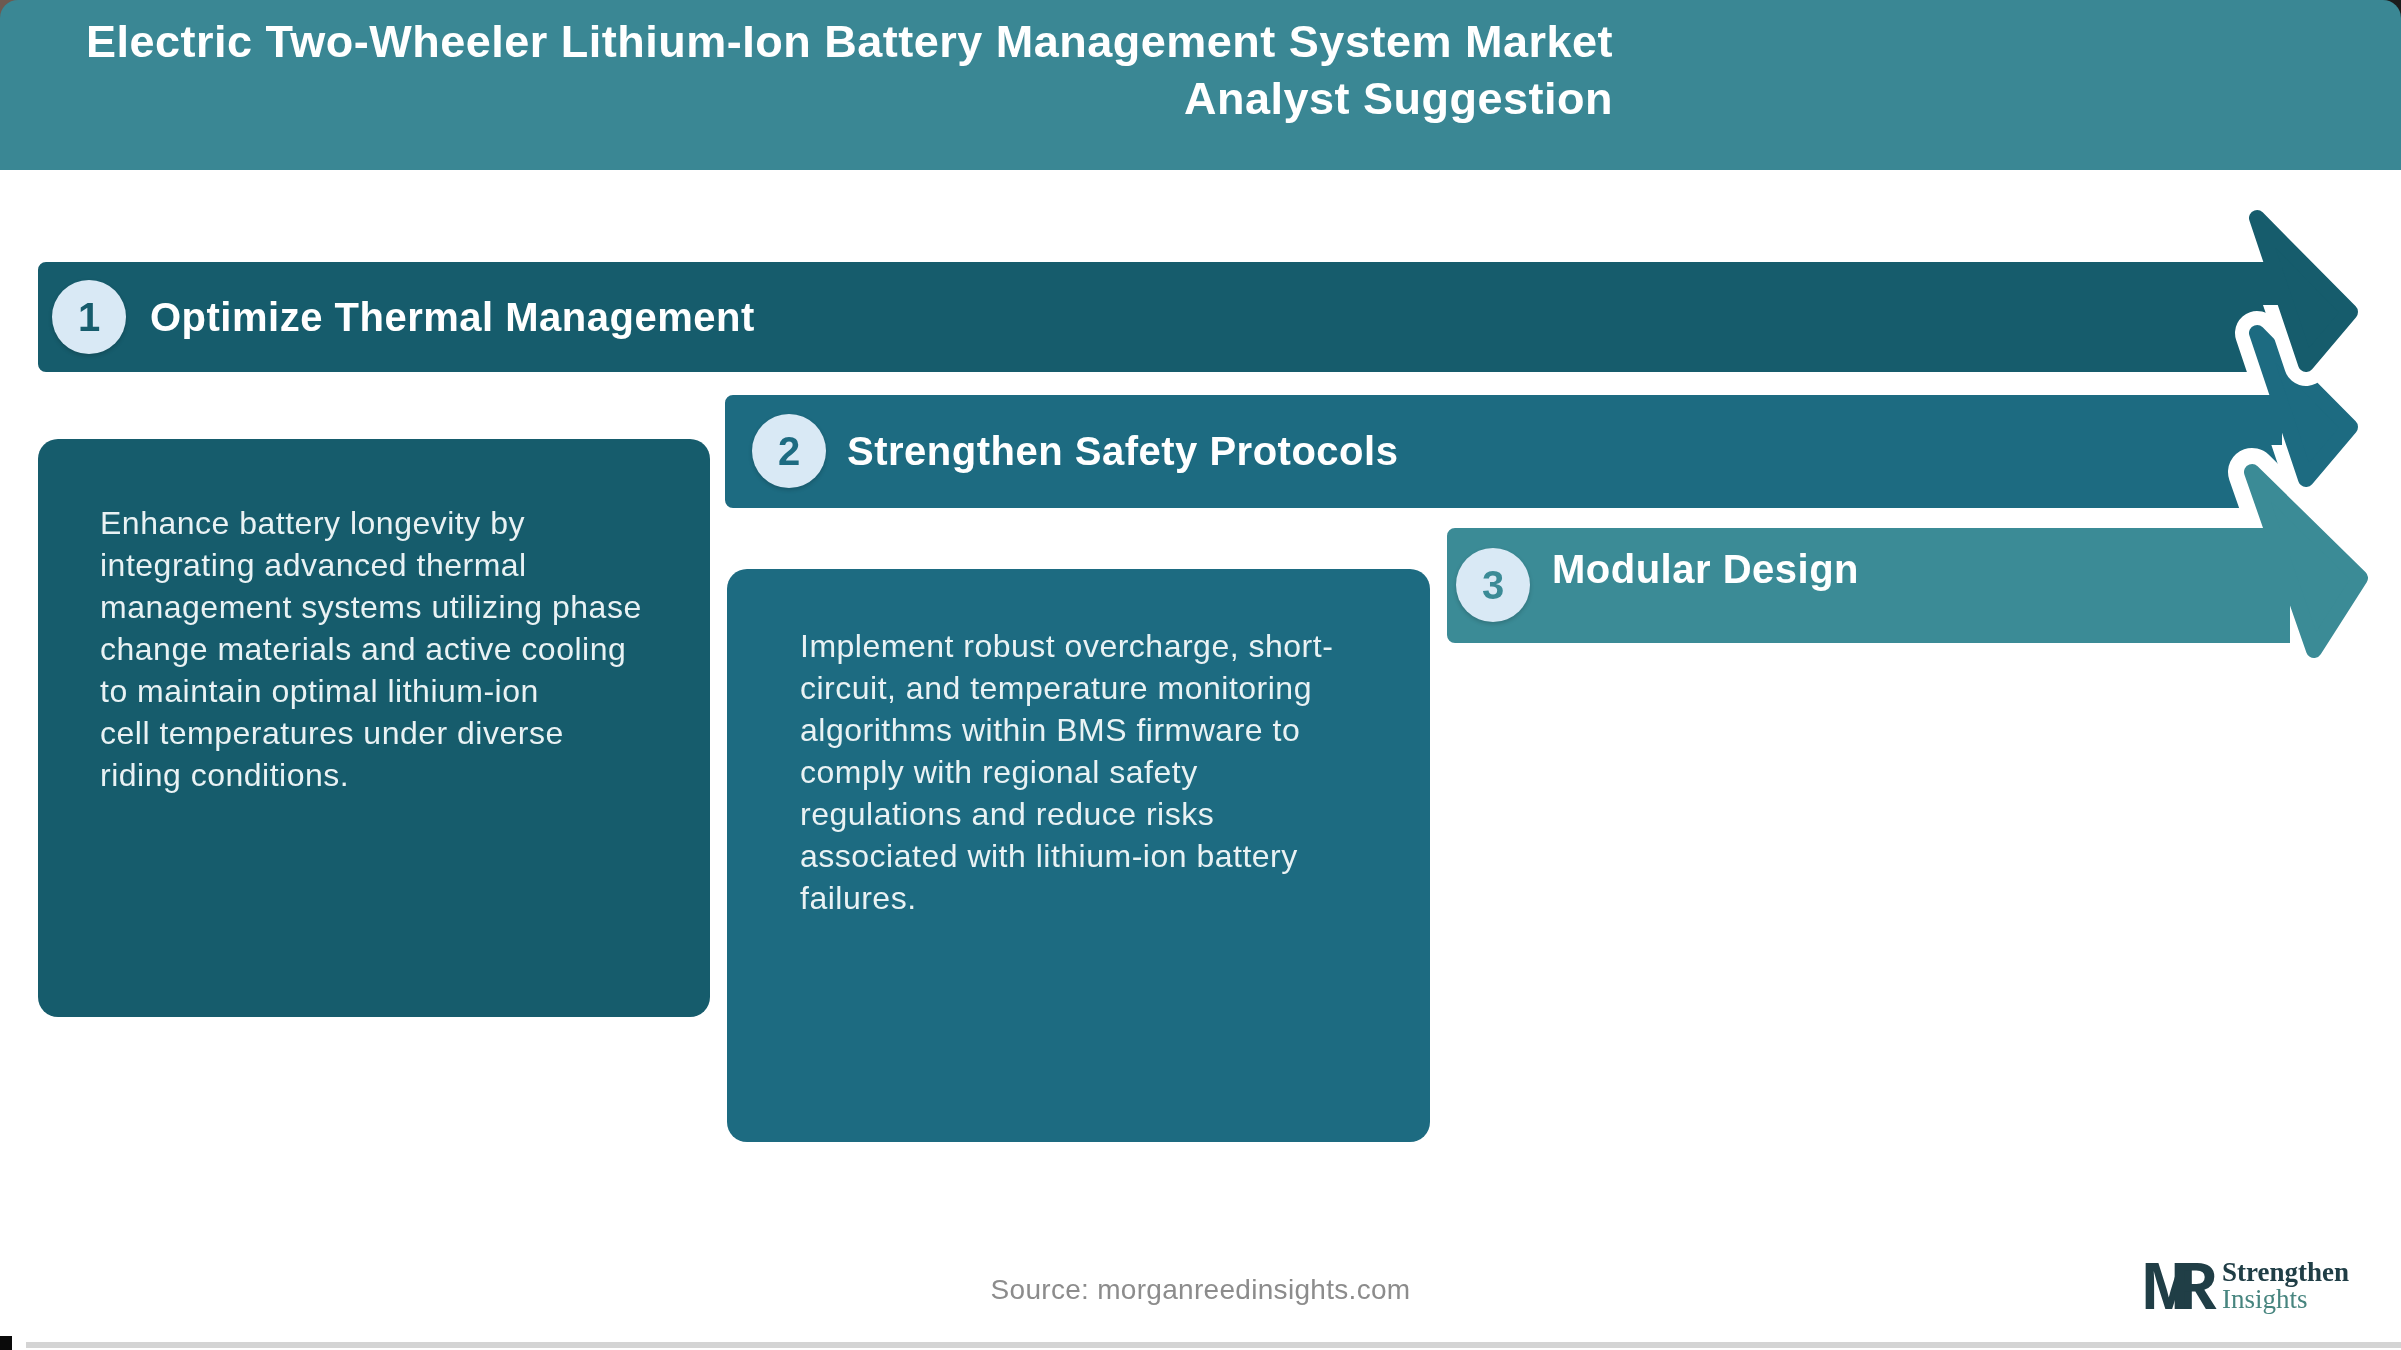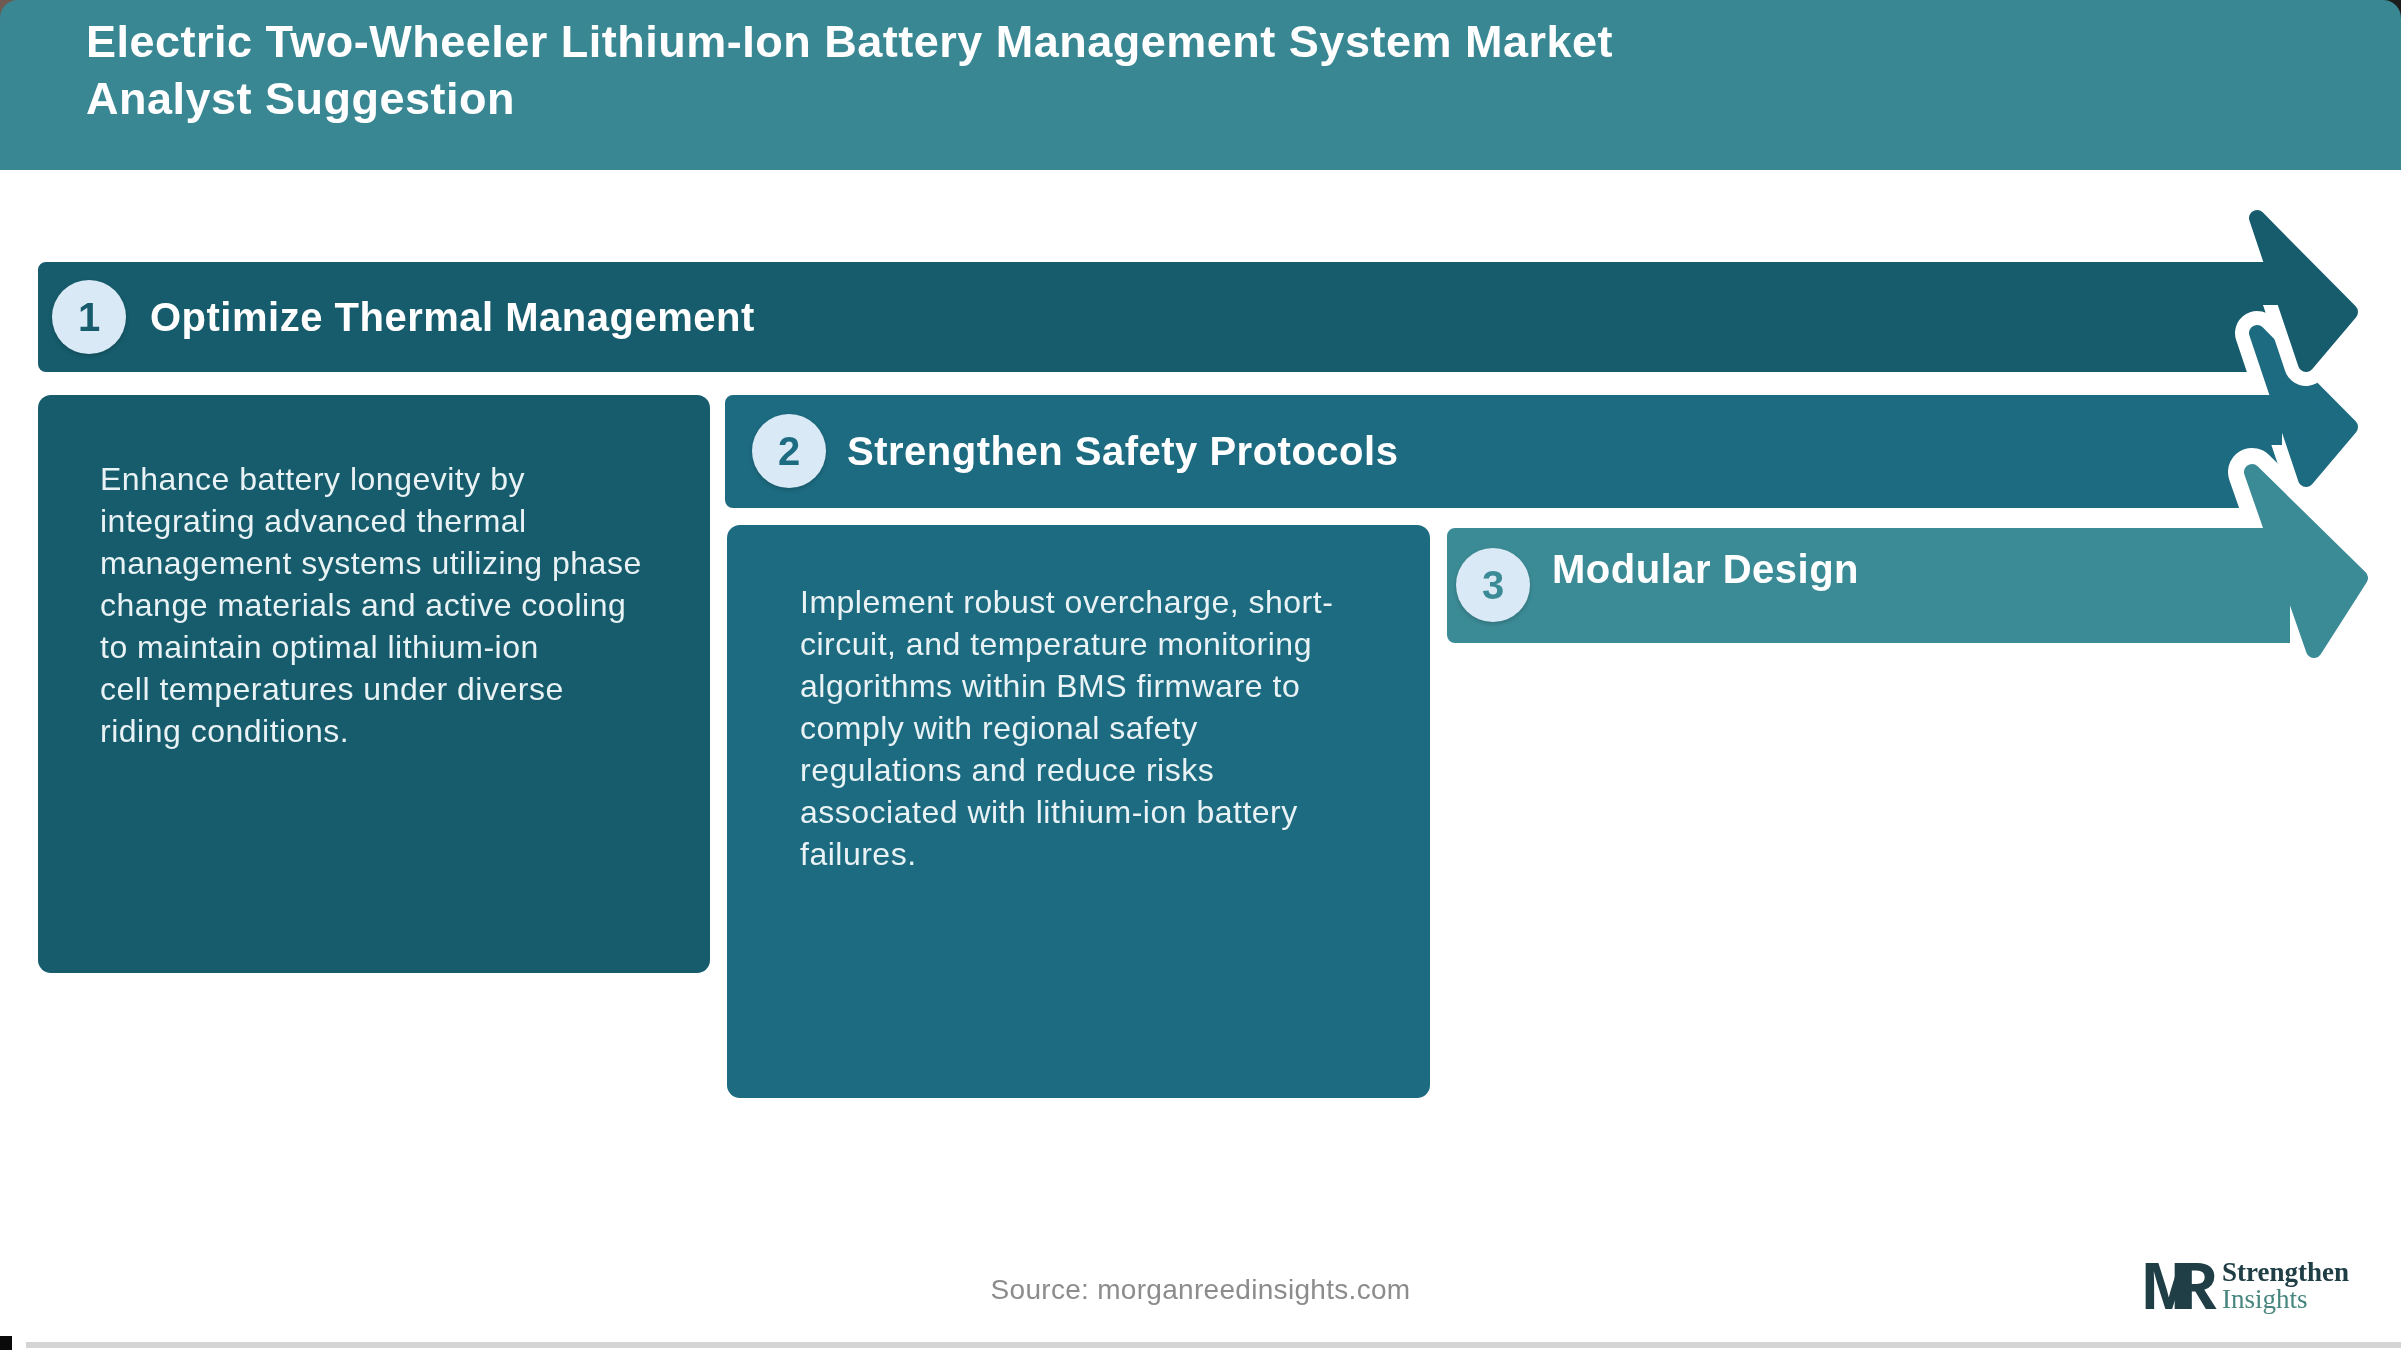--- a/index.html
+++ b/index.html
@@ -20,20 +20,21 @@
   .header{
     position:absolute;left:0;top:0;width:2401px;height:170px;
     background:var(--c-header);
     border-radius:18px 18px 0 0;
   }
   .header-title{
     position:absolute;left:86px;top:13px;
     color:#ffffff;font-size:45px;font-weight:bold;
     line-height:57px;letter-spacing:0.5px;
     white-space:pre-line;
+    text-align:right;
   }
 
   
   .arrows{position:absolute;left:0;top:0;z-index:1;}
 
   
   .overlay{position:absolute;left:0;top:0;width:2401px;height:1350px;z-index:2;pointer-events:none;}
   .step-circle{
     position:absolute;width:74px;height:74px;border-radius:50%;
     background:var(--c-circle);
@@ -47,22 +48,23 @@
   }
   .c1-pos{left:52px;top:280px;color:var(--c-1);}
   .c2-pos{left:752px;top:414px;color:var(--c-2);}
   .c3-pos{left:1456px;top:548px;color:var(--c-3);}
   .t1-pos{left:150px;top:262px;height:110px;text-align:right;}
   .t2-pos{left:847px;top:395px;height:113px;}
   .t3-pos{left:1552px;top:528px;height:82px;}
 
   
   .desc-box{
-    position:absolute;border-radius:13px;color:var(--c-body-text);
+    position:absolute;border-radius:20px;color:var(--c-body-text);
     box-sizing:border-box;
+    margin-top:44px;
   }
   .desc-text{
     font-size:32px;line-height:42px;letter-spacing:0.5px;
     white-space:pre-line;
   }
   .box1{left:38px;top:395px;width:672px;height:578px;background:var(--c-1);padding:63px 30px 0 62px;}
   .box2{left:727px;top:525px;width:703px;height:573px;background:var(--c-2);padding:56px 42px 0 73px;}
   .box3{left:1447px;top:658px;width:705px;height:582px;background:var(--c-3);padding:38px 30px 0 59px;}
 
   

